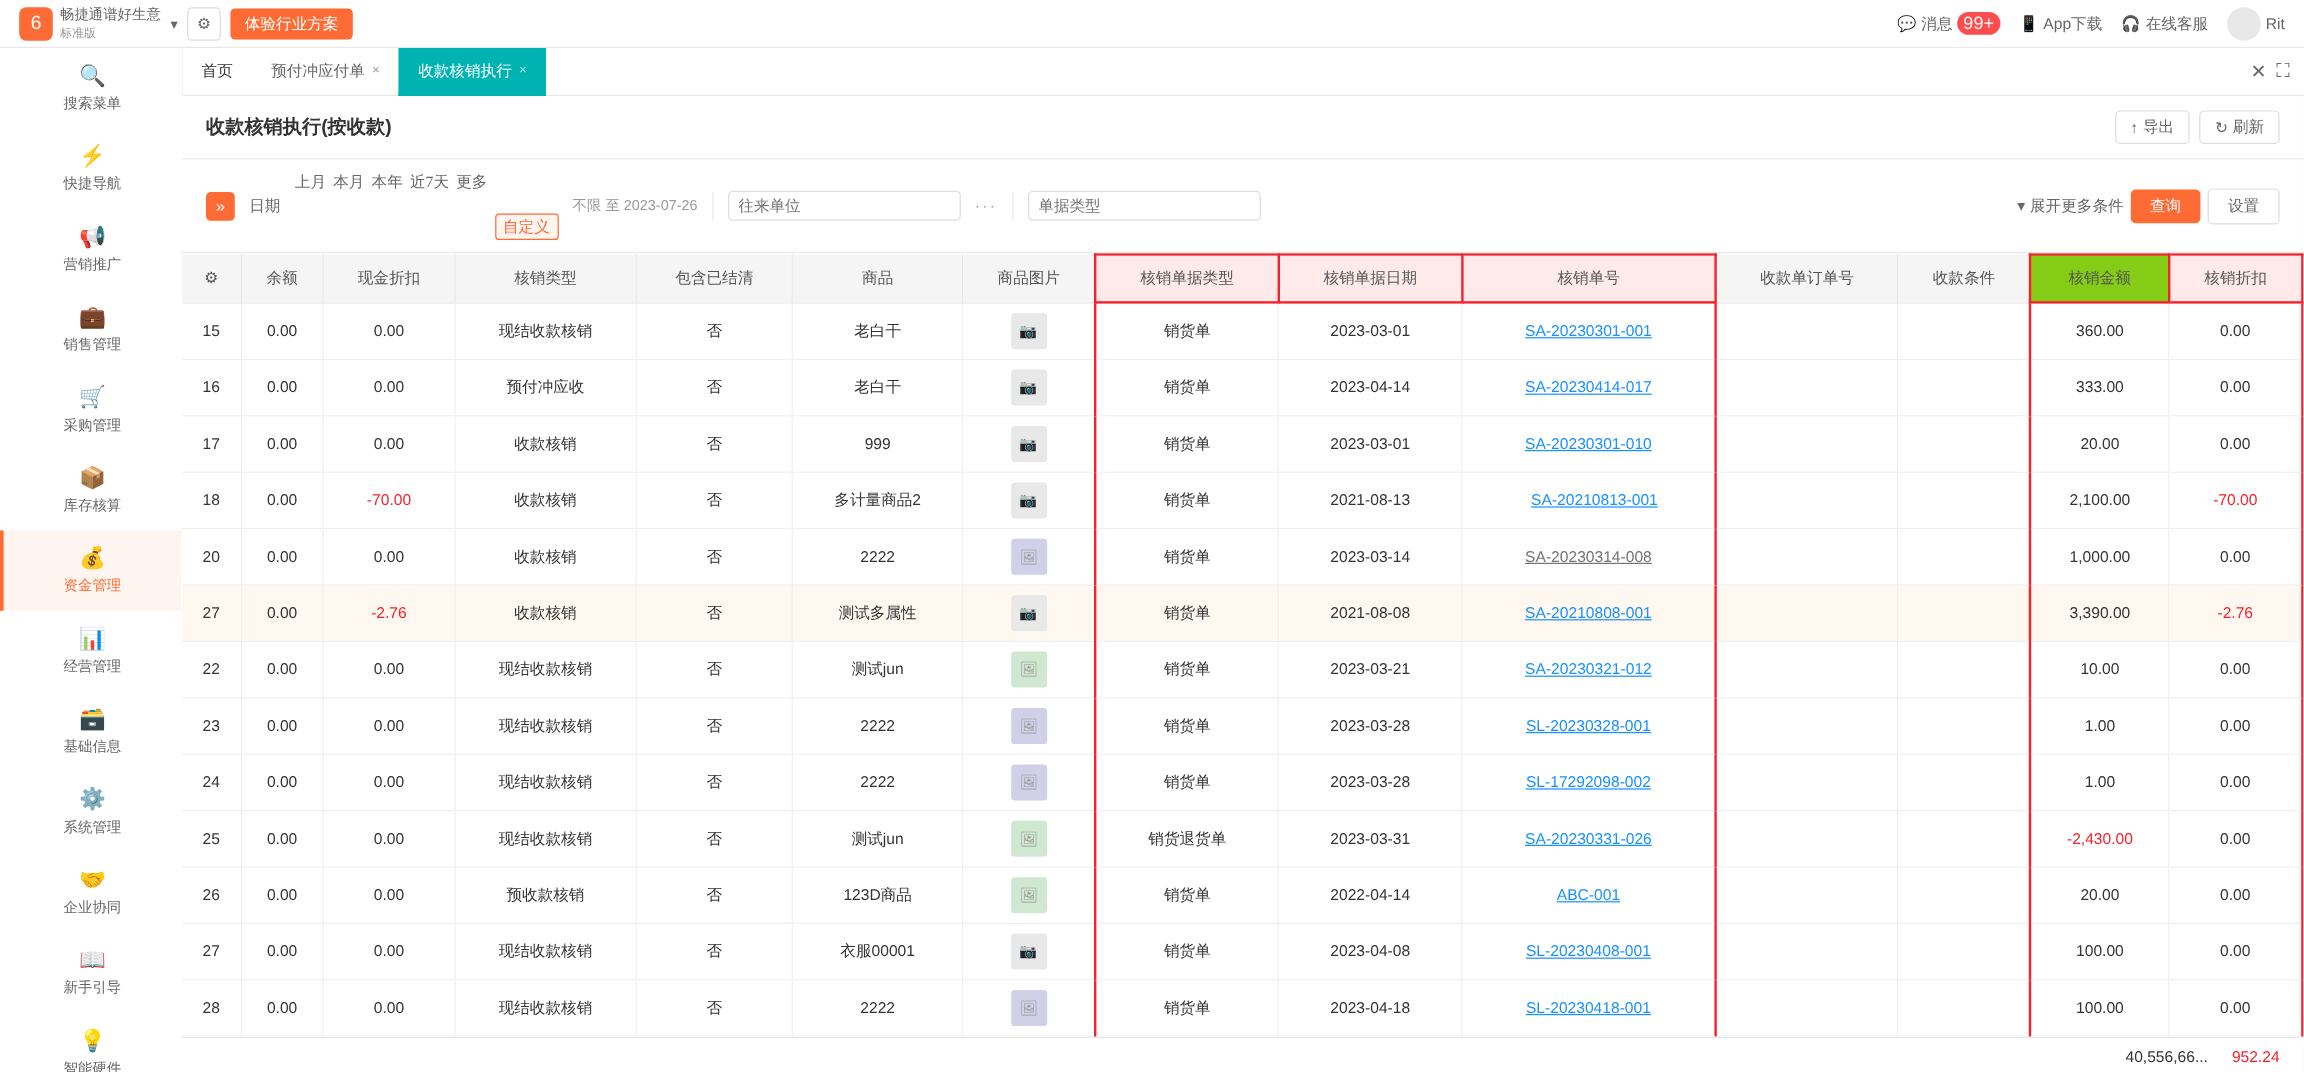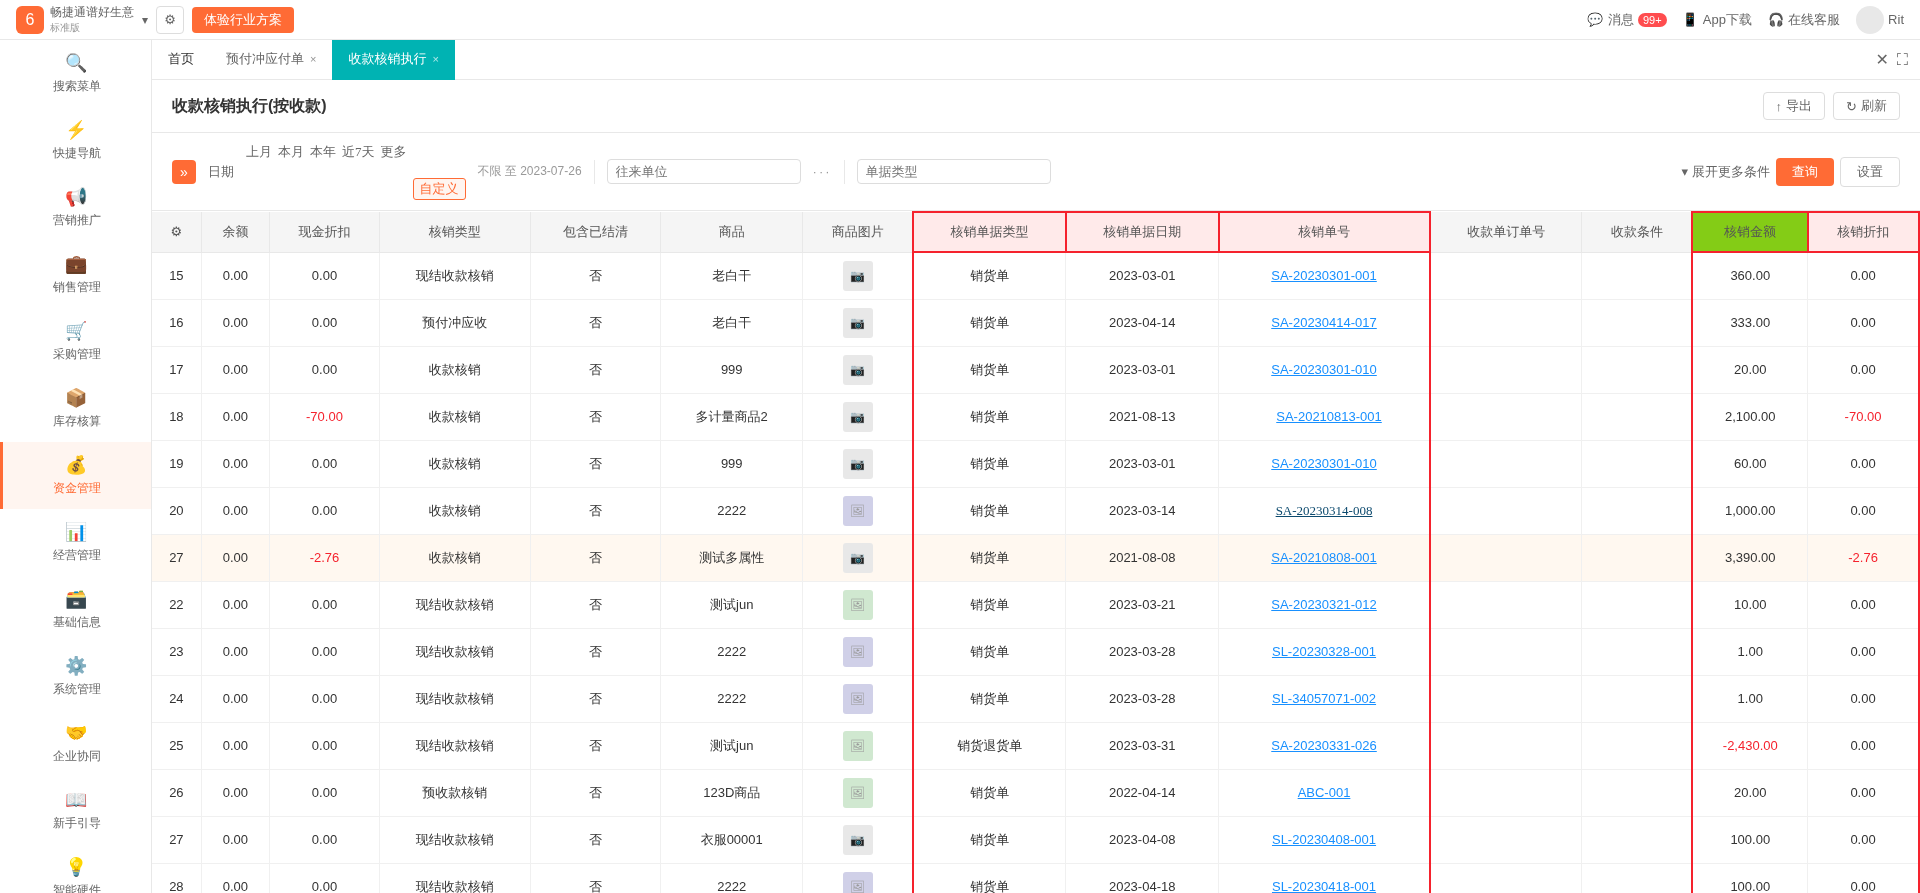--- a/index.html
+++ b/index.html
@@ -10,21 +10,21 @@
     .top-bar-left { display: flex; align-items: center; gap: 8px; flex: 1; }
     .top-bar-brand { display: flex; align-items: center; gap: 6px; }
     .brand-icon { width: 28px; height: 28px; background: #ff6b35; border-radius: 6px; display: flex; align-items: center; justify-content: center; color: #fff; font-size: 16px; }
     .brand-text { font-size: 12px; color: #666; }
     .brand-edition { font-size: 10px; color: #999; display: block; }
     .dropdown-arrow { color: #666; font-size: 12px; cursor: pointer; }
     .gear-btn { width: 28px; height: 28px; border: 1px solid #ddd; border-radius: 4px; display: flex; align-items: center; justify-content: center; cursor: pointer; color: #666; }
     .trial-btn { background: #ff6b35; color: #fff; border: none; border-radius: 4px; padding: 4px 12px; font-size: 13px; cursor: pointer; }
     .top-bar-right { display: flex; align-items: center; gap: 16px; }
     .top-right-item { display: flex; align-items: center; gap: 4px; color: #666; font-size: 13px; cursor: pointer; }
-    .badge { background: #ff4d4f; color: #fff; border-radius: 10px; padding: 1px 5px; font-size: 11px; }
+    .badge { background: #ff4d4f; color: #fff; border-radius: 10px; padding: 1px 5px; font-size: 15px; }
     .avatar { width: 28px; height: 28px; background: #e8e8e8; border-radius: 50%; }
 
     
     .layout { display: flex; height: calc(100vh - 40px); }
     
     
     .sidebar { width: 152px; background: #fff; border-right: 1px solid #e8e8e8; display: flex; flex-direction: column; overflow-y: auto; }
     .sidebar-item { display: flex; flex-direction: column; align-items: center; padding: 12px 0; cursor: pointer; border-left: 3px solid transparent; gap: 4px; }
     .sidebar-item.active { background: #fff5f0; border-left-color: #ff6b35; }
     .sidebar-icon { font-size: 18px; color: #666; }
@@ -326,46 +326,30 @@
                 <td><div class="img-placeholder" style="margin:auto;">📷</div></td>
                 <td style="border-left: 2px solid rgb(245, 34, 45); border-right: 1px solid rgb(240, 240, 240);">销货单</td>
                 <td style="border-right: 1px solid rgb(240, 240, 240);">2021-08-13</td>
                 <td style="border-right: 2px solid rgb(245, 34, 45); padding-left: 18px;"><span style="color:#1890ff;cursor:pointer;text-decoration:underline;">SA-20210813-001</span></td>
                 <td></td>
                 <td></td>
                 <td style="border-left: 2px solid rgb(245, 34, 45); border-right: 1px solid rgb(240, 240, 240);">2,100.00</td>
                 <td style="border-right: 2px solid rgb(245, 34, 45); color: rgb(245, 34, 45);">-70.00</td>
               </tr>
               <tr>
-                <td>19</td>
-                <td>0.00</td>
-                <td>0.00</td>
-                <td>收款核销</td>
-                <td>否</td>
-                <td>999</td>
-                <td><div class="img-placeholder" style="margin:auto;">📷</div></td>
-                <td style="border-left: 2px solid rgb(245, 34, 45); border-right: 1px solid rgb(240, 240, 240);">销货单</td>
-                <td style="border-right: 1px solid rgb(240, 240, 240);">2023-03-01</td>
-                <td style="border-right: 2px solid rgb(245, 34, 45);"><span style="color:#1890ff;cursor:pointer;text-decoration:underline;">SA-20230301-010</span></td>
-                <td></td>
-                <td></td>
-                <td style="border-left: 2px solid rgb(245, 34, 45); border-right: 1px solid rgb(240, 240, 240);">60.00</td>
-                <td style="border-right: 2px solid rgb(245, 34, 45);">0.00</td>
-              </tr>
-              <tr>
                 <td>20</td>
                 <td>0.00</td>
                 <td>0.00</td>
                 <td>收款核销</td>
                 <td>否</td>
                 <td>2222</td>
                 <td><div class="img-placeholder has-img2" style="margin:auto;">🖼</div></td>
                 <td style="border-left: 2px solid rgb(245, 34, 45); border-right: 1px solid rgb(240, 240, 240);">销货单</td>
                 <td style="border-right: 1px solid rgb(240, 240, 240);">2023-03-14</td>
-                <td style="border-right: 2px solid rgb(245, 34, 45);"><span style="color:#0c4a6e;cursor:pointer;text-decoration:underline;font-family:Liberation Serif, serif;">SA-20230314-008</span></td>
+                <td style="border-right: 2px solid rgb(245, 34, 45);"><span style="color:#737373;cursor:pointer;text-decoration:underline;">SA-20230314-008</span></td>
                 <td></td>
                 <td></td>
                 <td style="border-left: 2px solid rgb(245, 34, 45); border-right: 1px solid rgb(240, 240, 240);">1,000.00</td>
                 <td style="border-right: 2px solid rgb(245, 34, 45);">0.00</td>
               </tr>
               <tr class="highlighted">
                 <td>27</td>
                 <td>0.00</td>
                 <td style="color: rgb(245, 34, 45);">-2.76</td>
                 <td>收款核销</td>
@@ -415,21 +399,21 @@
               <tr>
                 <td>24</td>
                 <td>0.00</td>
                 <td>0.00</td>
                 <td>现结收款核销</td>
                 <td>否</td>
                 <td>2222</td>
                 <td><div class="img-placeholder has-img2" style="margin:auto;">🖼</div></td>
                 <td style="border-left: 2px solid rgb(245, 34, 45); border-right: 1px solid rgb(240, 240, 240);">销货单</td>
                 <td style="border-right: 1px solid rgb(240, 240, 240);">2023-03-28</td>
-                <td style="border-right: 2px solid rgb(245, 34, 45);"><span style="color:#1890ff;cursor:pointer;text-decoration:underline;">SL-34057071-002</span></td>
+                <td style="border-right: 2px solid rgb(245, 34, 45);"><span style="color:#1890ff;cursor:pointer;text-decoration:underline;">SL-17292098-002</span></td>
                 <td></td>
                 <td></td>
                 <td style="border-left: 2px solid rgb(245, 34, 45); border-right: 1px solid rgb(240, 240, 240);">1.00</td>
                 <td style="border-right: 2px solid rgb(245, 34, 45);">0.00</td>
               </tr>
               <tr>
                 <td>25</td>
                 <td>0.00</td>
                 <td>0.00</td>
                 <td>现结收款核销</td>

